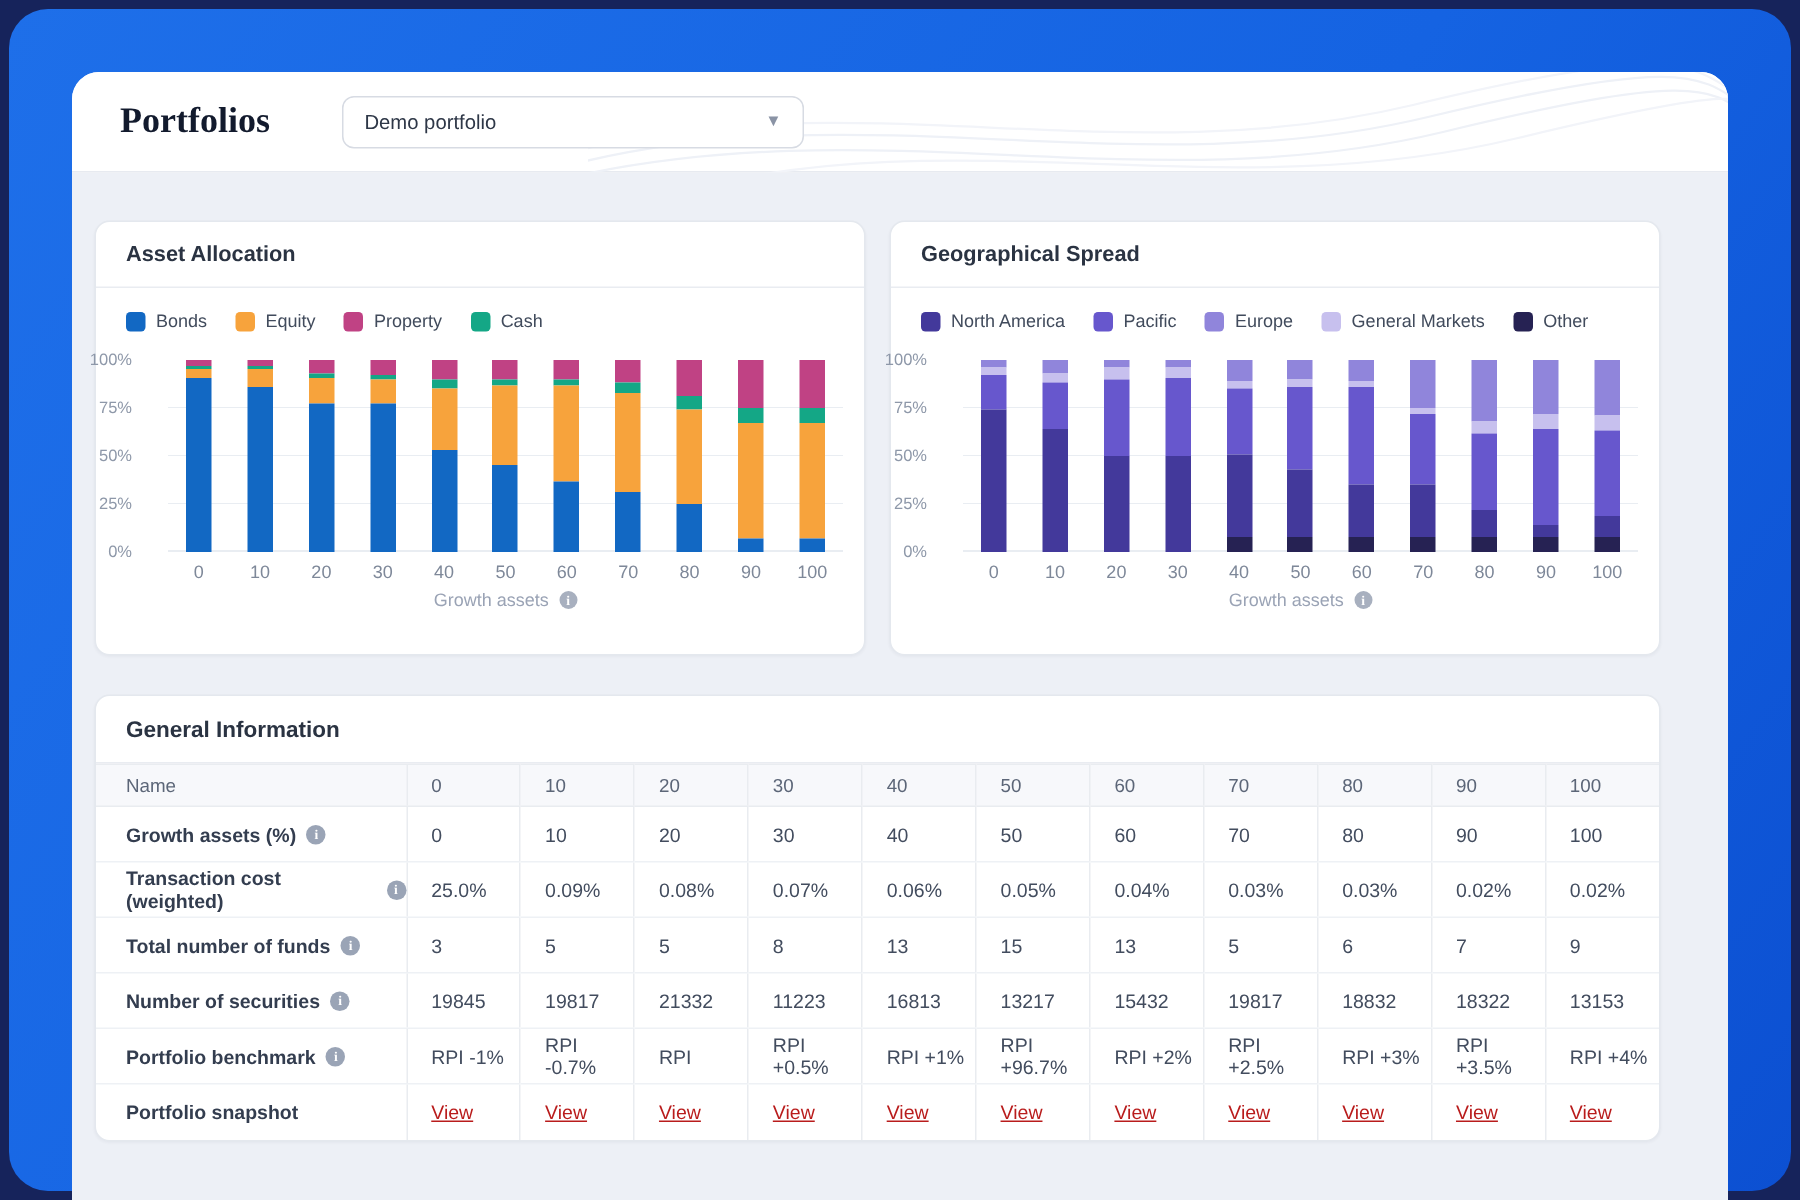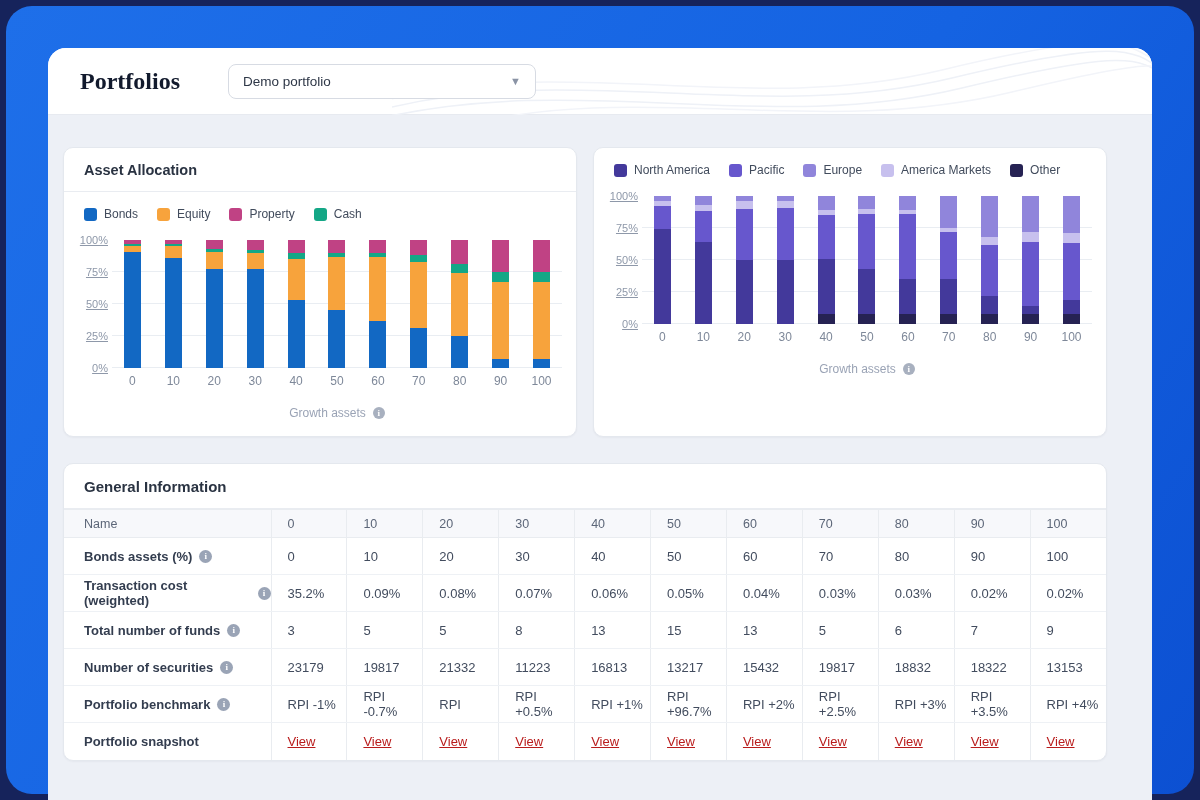--- a/index.html
+++ b/index.html
@@ -40,29 +40,29 @@
     border-bottom:1px solid #e9ecf1; }
   .card-title { font-size:14.5px; font-weight:700; color:#2a3342; }
 
   .legend { display:flex; gap:19px; padding:15px 20px 0 20px; }
   .legend-item { display:flex; align-items:center; gap:7px; font-size:12px;
     color:#414b5c; cursor:pointer; }
   .swatch { width:13px; height:13px; border-radius:3px; }
 
   .chart-body { display:flex; margin-top:19px; }
   .y-axis { position:relative; width:48px; height:128px; }
-  .y-axis span { position:absolute; right:4px; font-size:11px; color:#8e98a9;text-decoration:underline; }
+  .y-axis span { position:absolute; right:24px; font-size:11px; color:#8e98a9; }
   .plot { position:relative; width:450px; height:128px; display:flex;
     background:repeating-linear-gradient(to top,#e9edf2 0 1px,transparent 1px 32px); }
   .bar-slot { flex:1; display:flex; justify-content:center; align-items:flex-end; }
   .bar { width:17px; height:128px; display:flex; flex-direction:column-reverse; }
   .bar .seg { width:100%; }
   .x-labels { display:flex; width:450px; margin-left:48px; margin-top:6px; }
   .x-labels span { flex:1; text-align:center; font-size:12px; color:#7e8899; }
-  .axis-title { margin:18px 0 0 48px; width:450px; display:flex;
+  .axis-title { margin:5px 0 0 48px; width:450px; display:flex;
     justify-content:center; align-items:center; gap:7px; font-size:12px; color:#9aa3b5; }
 
   .info-icon { display:inline-flex; width:13px; height:13px; border-radius:50%;
     background:#9aa4b6; color:#fff; font-size:9px; font-weight:700;
     align-items:center; justify-content:center; font-family:"Liberation Serif",serif;
     cursor:pointer; flex:0 0 auto; }
   .info-icon.small { width:12px; height:12px; background:#a8b0bf; }
 
   
   .table-card { margin-top:26px; width:1044px; overflow:hidden; }
@@ -244,36 +244,39 @@
             <span>90</span>
             <span>100</span>
           </div>
         <div class="axis-title">
           <span>Growth assets</span>
           <span class="info-icon small">i</span>
         </div>
       </div>
 
       <div class="card chart-card">
+        <div class="card-header">
+          <span class="card-title">Geographical Spread</span>
+        </div>
         <div class="legend">
             <span class="legend-item">
               <span class="swatch" style="background: rgb(67, 57, 155);"></span>
               <span>North America</span>
             </span>
             <span class="legend-item">
               <span class="swatch" style="background: rgb(103, 87, 205);"></span>
               <span>Pacific</span>
             </span>
             <span class="legend-item">
               <span class="swatch" style="background: rgb(144, 133, 219);"></span>
               <span>Europe</span>
             </span>
             <span class="legend-item">
               <span class="swatch" style="background: rgb(199, 192, 238);"></span>
-              <span>America Markets</span>
+              <span>General Markets</span>
             </span>
             <span class="legend-item">
               <span class="swatch" style="background: rgb(38, 34, 83);"></span>
               <span>Other</span>
             </span>
           </div>
         <div class="chart-body">
           <div class="y-axis">
               <span style="top: -6px;">100%</span>
               <span style="top: 26px;">75%</span>
@@ -424,21 +427,21 @@
               <th>70</th>
               <th>80</th>
               <th>90</th>
               <th>100</th>
             </tr>
           </thead>
         <tbody>
             <tr>
               <td class="row-label">
                 <span class="label-wrap">
-                  <span>Bonds assets (%)</span>
+                  <span>Growth assets (%)</span>
                   <span class="info-icon">i</span>
                 </span>
               </td>
               <td>0</td>
               <td>10</td>
               <td>20</td>
               <td>30</td>
               <td>40</td>
               <td>50</td>
               <td>60</td>
@@ -447,21 +450,21 @@
               <td>90</td>
               <td>100</td>
             </tr>
             <tr>
               <td class="row-label">
                 <span class="label-wrap">
                   <span>Transaction cost (weighted)</span>
                   <span class="info-icon">i</span>
                 </span>
               </td>
-              <td>35.2%</td>
+              <td>25.0%</td>
               <td>0.09%</td>
               <td>0.08%</td>
               <td>0.07%</td>
               <td>0.06%</td>
               <td>0.05%</td>
               <td>0.04%</td>
               <td>0.03%</td>
               <td>0.03%</td>
               <td>0.02%</td>
               <td>0.02%</td>
@@ -485,21 +488,21 @@
               <td>7</td>
               <td>9</td>
             </tr>
             <tr>
               <td class="row-label">
                 <span class="label-wrap">
                   <span>Number of securities</span>
                   <span class="info-icon">i</span>
                 </span>
               </td>
-              <td>23179</td>
+              <td>19845</td>
               <td>19817</td>
               <td>21332</td>
               <td>11223</td>
               <td>16813</td>
               <td>13217</td>
               <td>15432</td>
               <td>19817</td>
               <td>18832</td>
               <td>18322</td>
               <td>13153</td>

